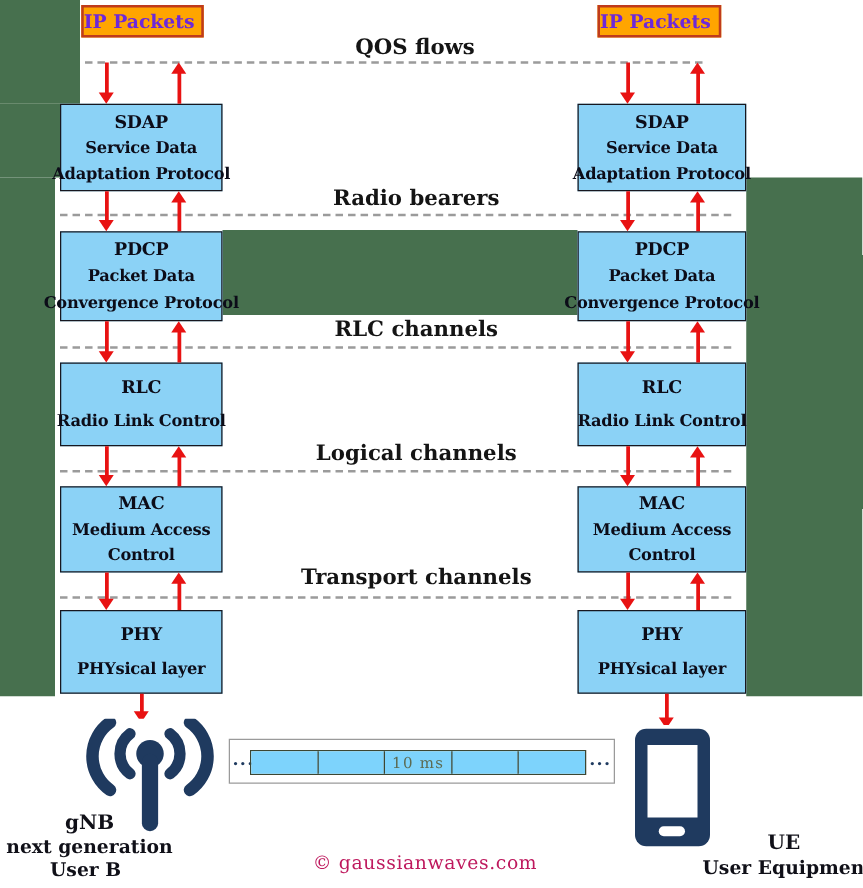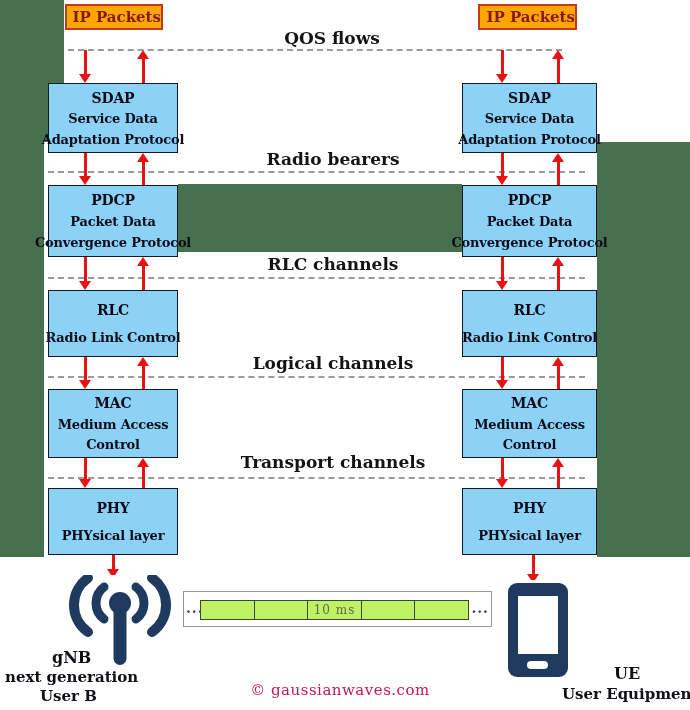--- a/index.html
+++ b/index.html
@@ -7,22 +7,22 @@
   #canvas { position: relative; width: 690px; height: 710px; background: #ffffff; overflow: hidden; }
 
   .green { position: absolute; background: #47704e; }
 
   .dash { position: absolute; height: 0; border-top: 2px dashed #9b9b9b; }
 
   .chlabel { position: absolute; transform: translateX(-50%); white-space: nowrap;
              font-weight: 700; font-size: 17px; color: #141414; }
 
   .ipbox { position: absolute; background: #ffa500; border: 2px solid #bf3b1c;
-           display: flex; align-items: center; justify-content: flex-end;
-           font-weight: 700; font-size: 15px; color: #7f1d1d; }
+           display: flex; align-items: center; justify-content: flex-start;
+           font-weight: 700; font-size: 15px; color: #6d28d9; }
 
   .lbox { position: absolute; background: #8bd2f6; border: 1.5px solid #17171f;
           display: flex; flex-direction: column; justify-content: space-evenly;
           align-items: center; text-align: center; color: #0c0c18; font-size: 13px; }
   .lbox .t { font-weight: 700; font-size: 14px; }
   .lbox div { white-space: nowrap; letter-spacing: -0.2px; font-weight: bold; }
   .lbox.left  { left: 48px;  width: 130px; }
   .lbox.right { left: 462px; width: 135px; }
 
   .arrow { position: absolute; width: 12px; }
@@ -34,21 +34,21 @@
   .arrow.up::before { top: 6px; bottom: 0; }
   .arrow.up::after { content: ""; position: absolute; top: 0; left: 0;
       border-left: 6px solid transparent; border-right: 6px solid transparent;
       border-bottom: 9px solid #e81212; }
 
   .rf-panel { position: absolute; left: 183px; top: 591px; width: 309px; height: 36px;
               background: #fff; border: 1px solid #9a9a9a; }
   .rf-dots { position: absolute; top: 8px; font-weight: 700; font-size: 14px; color: #1f3a5f; letter-spacing: 1px; }
   .rf-bar { position: absolute; left: 16px; top: 8px; width: 269px; height: 20px;
             display: flex; border: 1px solid #3c4632; }
-  .rf-cell { flex: 1; background: #bef264; border-left: 1px solid #3c4632;
+  .rf-cell { flex: 1; background: #7dd3fc; border-left: 1px solid #3c4632;
              display: flex; align-items: center; justify-content: center;
              font-size: 12px; color: #5c6b52; letter-spacing: 1px; }
   .rf-cell:first-child { border-left: none; }
 
   .dev-panel { position: absolute; background: #ffffff; }
   .cap { position: absolute; white-space: nowrap; color: #101018; font-weight: 700; font-size: 15px; }
   .watermark { position: absolute; left: 340px; top: 681px; transform: translateX(-50%);
                font-size: 15px; color: #be185d; letter-spacing: 0.5px; white-space: nowrap; }
 </style>
 </head>

